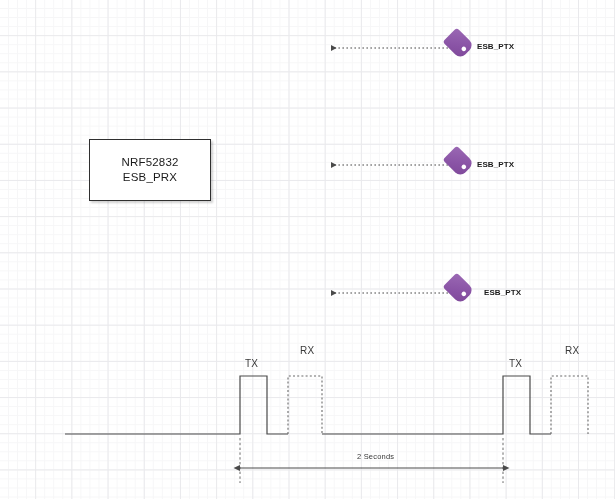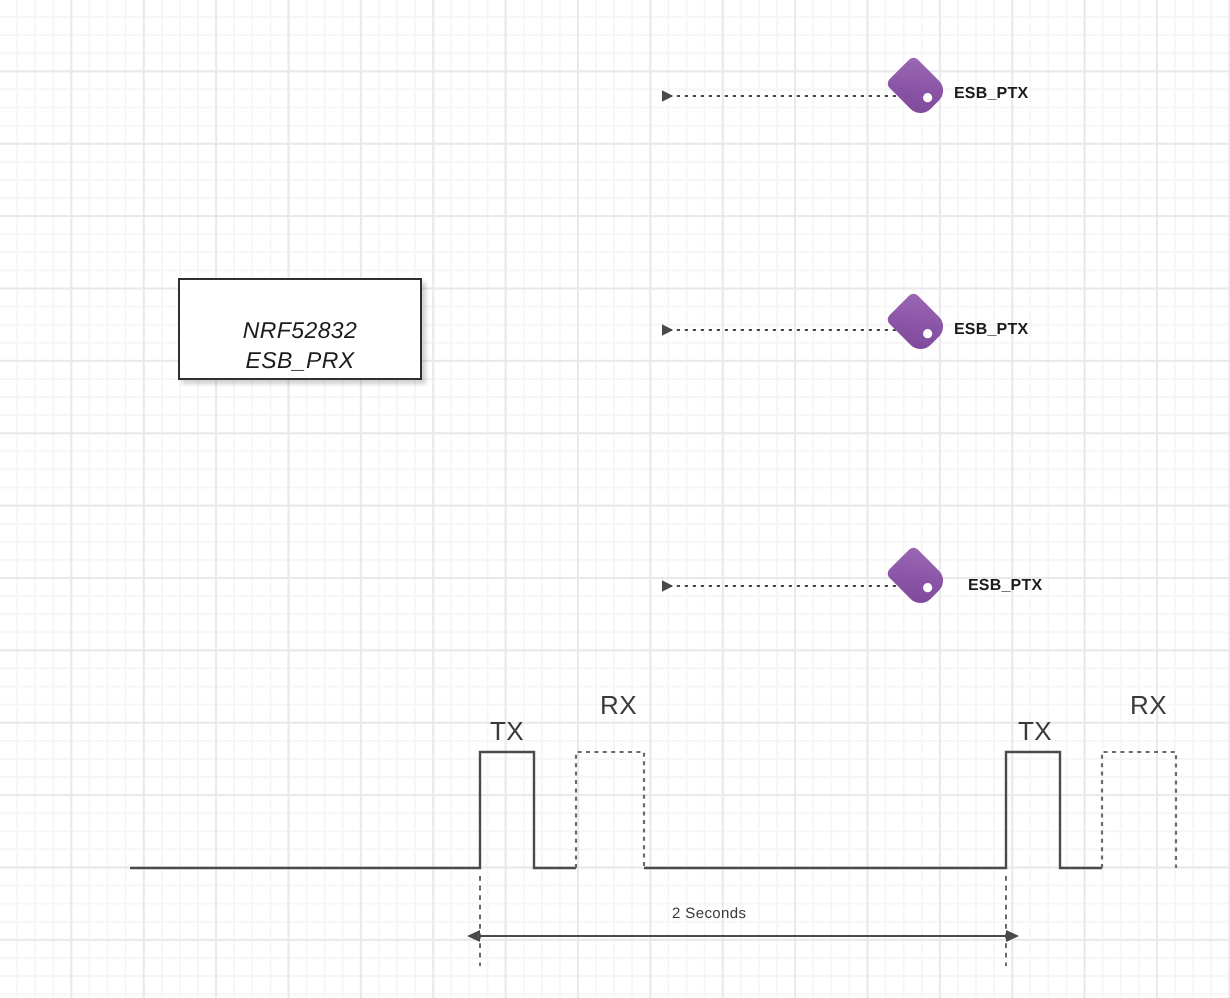--- a/index.html
+++ b/index.html
@@ -32,49 +32,48 @@
     left: 0;
     top: 0;
     width: 615px;
     height: 499px;
   }
   .device-box {
     position: absolute;
     left: 89px;
     top: 139px;
     width: 122px;
-    height: 51px;
+    height: 62px;
     border: 1px solid #2f2f2f;
     background: #ffffff;
     box-shadow: 2px 2px 2px rgba(0,0,0,0.18);
     display: flex;
     flex-direction: column;
     align-items: center;
-    justify-content: flex-end;
+    justify-content: center;
     box-sizing: border-box;
-    font-style: italic;
   }
   .device-line {
     font-size: 11.5px;
     color: #1b1b1b;
     line-height: 15px;
     letter-spacing: 0.2px;
     white-space: nowrap;
   }
   .tag-label {
     position: absolute;
     font-size: 8px;
     color: #1b1b1b;
     white-space: nowrap;
     letter-spacing: 0.1px;
     font-weight: bold;
   }
   .wave-label {
     position: absolute;
-    font-size: 13px;
+    font-size: 10px;
     color: #3a3a3a;
     white-space: nowrap;
     letter-spacing: 0.2px;
   }
   .dim-label {
     position: absolute;
     font-size: 7.5px;
     color: #3a3a3a;
     white-space: nowrap;
     letter-spacing: 0.2px;
@@ -159,15 +158,15 @@
 
   <div class="tag-label" style="left:477px; top:42px;">ESB_PTX</div>
   <div class="tag-label" style="left:477px; top:160px;">ESB_PTX</div>
   <div class="tag-label" style="left:484px; top:288px;">ESB_PTX</div>
 
   <div class="wave-label" style="left:245px; top:358px;">TX</div>
   <div class="wave-label" style="left:300px; top:345px;">RX</div>
   <div class="wave-label" style="left:509px; top:358px;">TX</div>
   <div class="wave-label" style="left:565px; top:345px;">RX</div>
 
-  <div class="dim-label" style="left:336px; top:452px;">2 Seconds</div>
+  <div class="dim-label" style="left:357px; top:452px;">2 Seconds</div>
 
 </div>
 
 </body></html>

